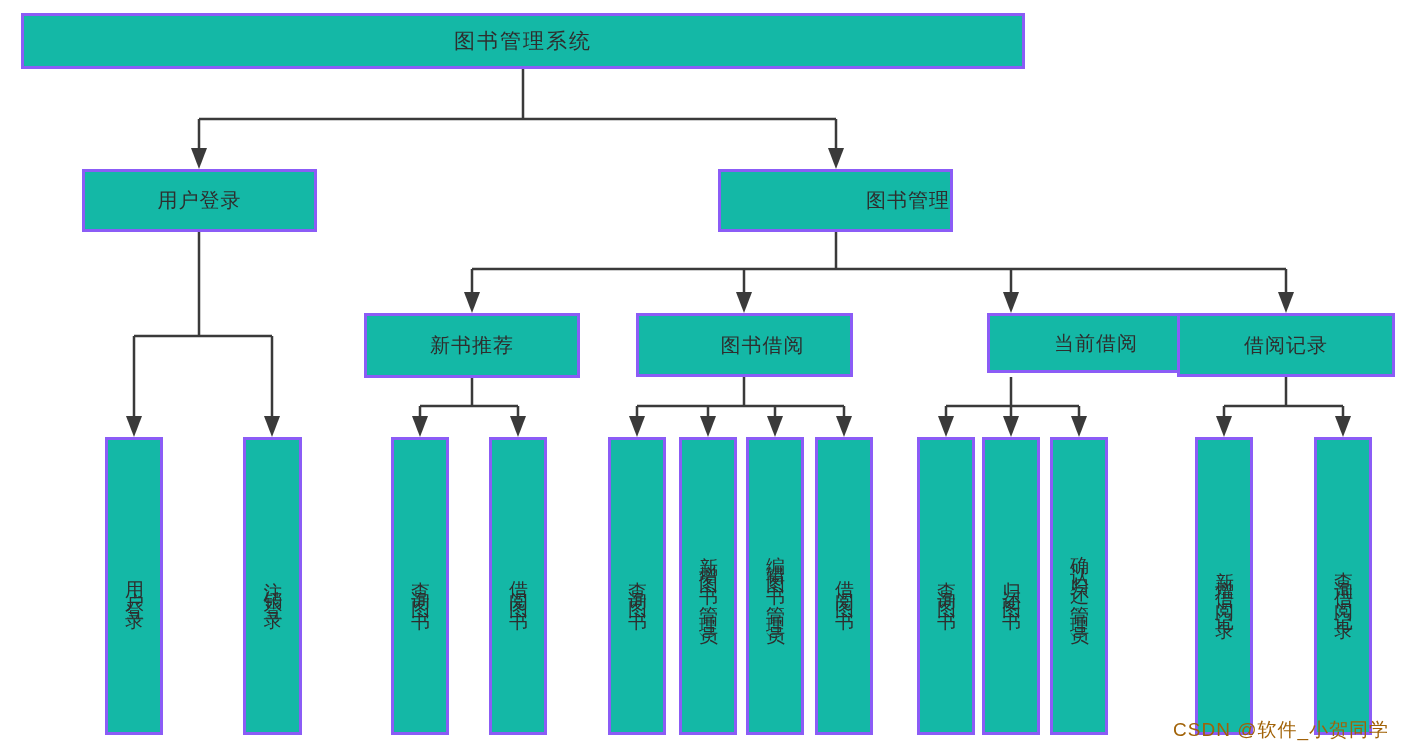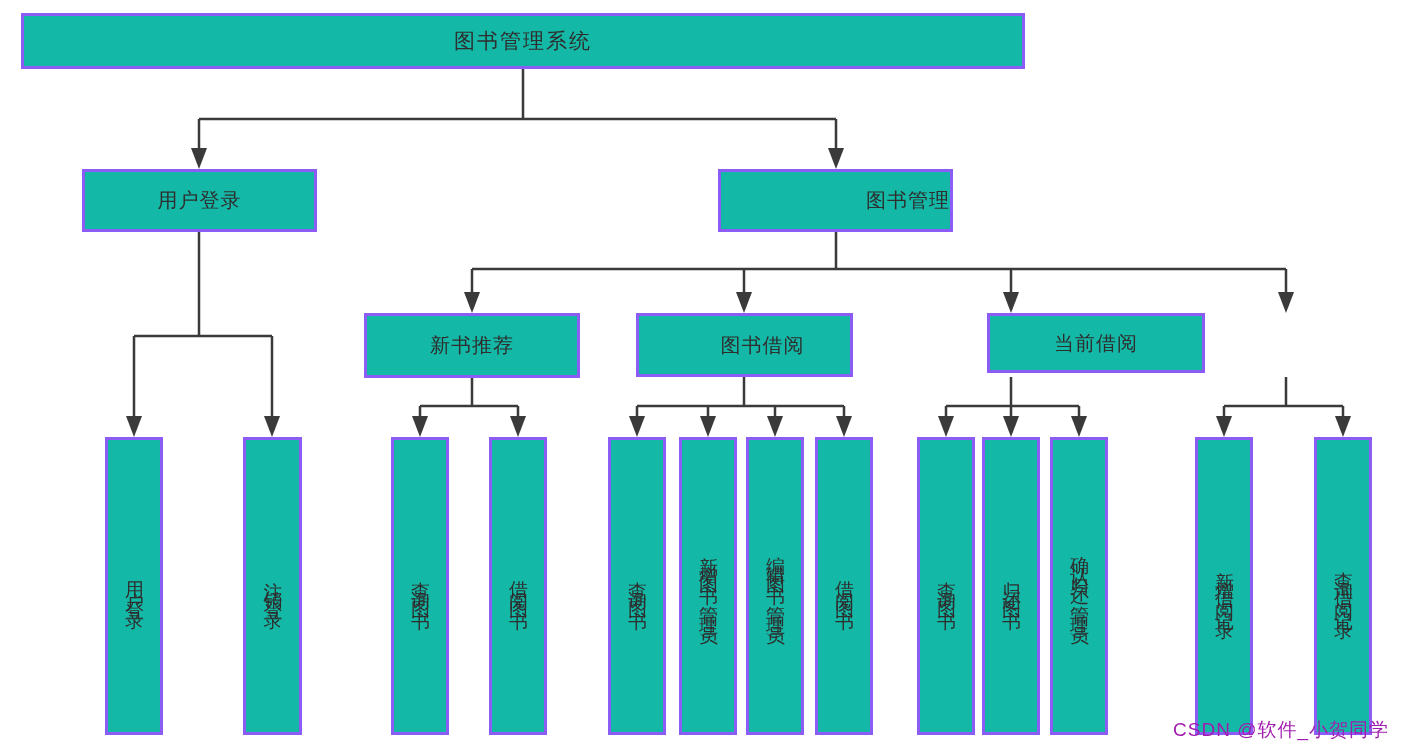--- a/index.html
+++ b/index.html
@@ -35,21 +35,21 @@
     font-size: 19px;
     letter-spacing: 10px;
     line-height: 1.1;
     white-space: nowrap;
   }
   .watermark {
     position: absolute;
     right: 16px;
     bottom: 4px;
     font-size: 19px;
-    color: #a21caf;
+    color: #a16207;
     letter-spacing: 1px;
   }
 </style>
 </head>
 <body>
 
 <div class="canvas">
 
   <svg class="connectors" viewBox="0 0 1405 747" xmlns="http://www.w3.org/2000/svg">
     <g stroke="#3a3a3a" stroke-width="2.5" fill="none">
@@ -111,20 +111,23 @@
 
   <div class="box" style="left:364px; top:313px; width:216px; height:65px;">
     <span class="h-label">新书推荐</span>
   </div>
   <div class="box" style="left:636px; top:313px; width:217px; height:64px;padding-left:36px;">
     <span class="h-label">图书借阅</span>
   </div>
   <div class="box" style="left:950px; top:313px; width:218px; height:60px;margin-left:37px;">
     <span class="h-label">当前借阅</span>
   </div>
+  <div class="box" style="left:1177px; top:313px; width:218px; height:64px;">
+    <span class="h-label">借阅记录</span>
+  </div>
 
   <div class="box leaf" style="left:105px; top:437px; width:58px; height:298px;">
     <span>用户登录</span>
   </div>
   <div class="box leaf" style="left:243px; top:437px; width:59px; height:298px;">
     <span>注销登录</span>
   </div>
 
   <div class="box leaf" style="left:391px; top:437px; width:58px; height:298px;">
     <span>查询图书</span>

